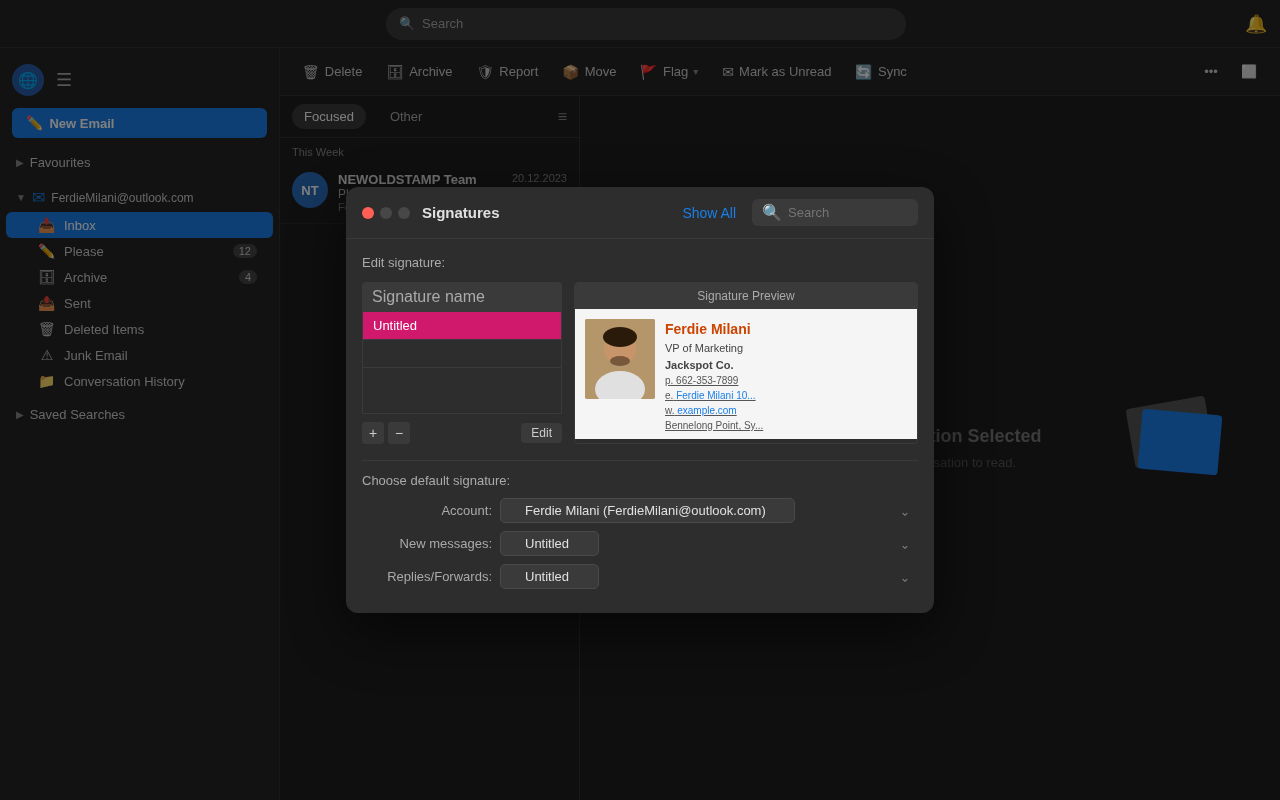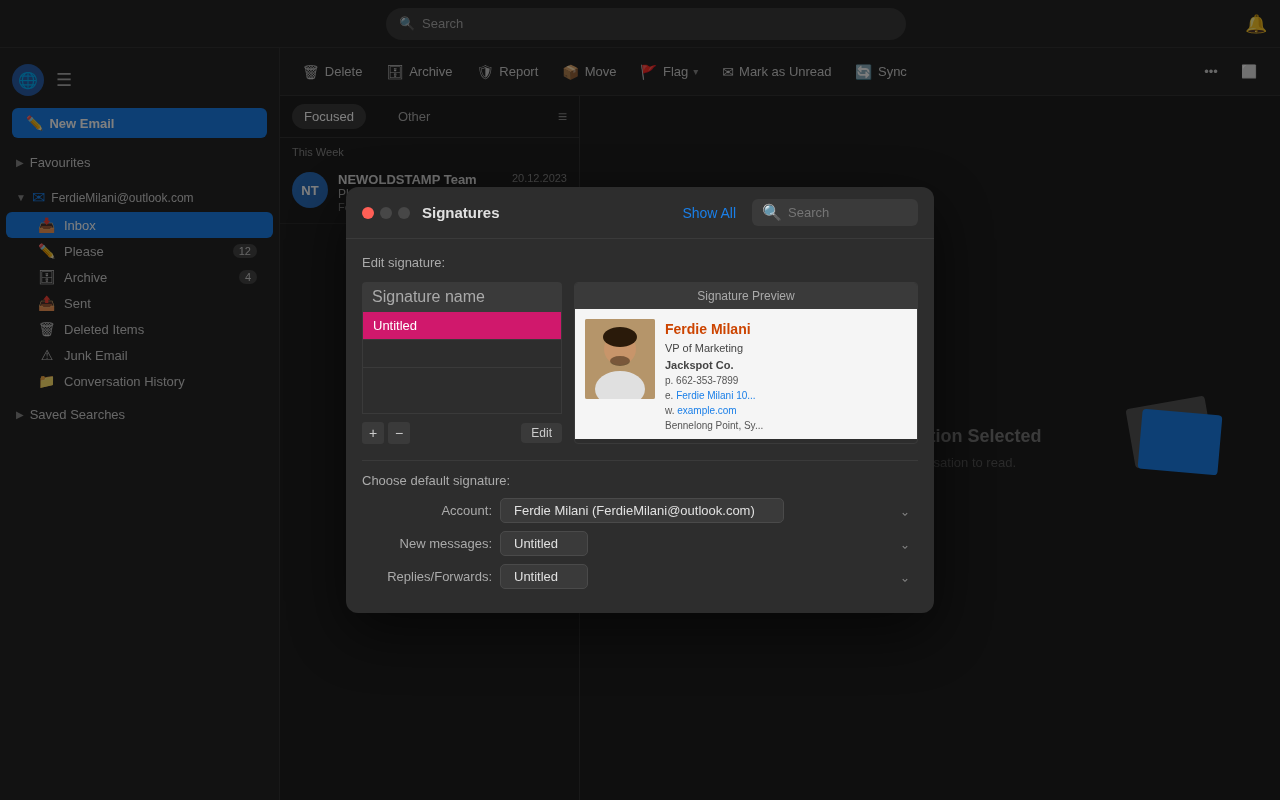--- a/index.html
+++ b/index.html
@@ -190,21 +190,21 @@
       width: 300px;
       border-right: 1px solid #333;
       display: flex;
       flex-direction: column;
       flex-shrink: 0;
     }
     .email-list-tabs {
       display: flex;
       align-items: center;
       padding: 8px 12px;
-      gap: 20px;
+      gap: 12px;
       border-bottom: 1px solid #333;
     }
     .tab-btn {
       padding: 5px 12px;
       border-radius: 16px;
       font-size: 13px;
       cursor: pointer;
       border: none;
       background: none;
       color: #aaa;
@@ -451,21 +451,21 @@
       display: flex; align-items: center; justify-content: center;
     }
     .sig-text {
       font-size: 11px;
       color: #222;
       line-height: 1.5;
     }
     .sig-text .name { font-size: 14px; font-weight: 700; color: #cc4400; }
     .sig-text .title-line { font-size: 11px; color: #444; }
     .sig-text .company { font-size: 11px; font-weight: 700; color: #444; }
-    .sig-text .contact { font-size: 10px; color: #555; }
+    .sig-text .contact { font-size: 10px; color: #555; text-decoration: underline; }
     .sig-text a { color: #1a7fe8; text-decoration: none; font-size: 10px; }
 
     
     .default-sig-section {
       margin-top: 16px;
       border-top: 1px solid #3a3a3a;
       padding-top: 12px;
     }
     .default-sig-title {
       font-size: 13px;
@@ -483,21 +483,21 @@
     .default-sig-row label {
       text-align: right;
       min-width: 130px;
       color: #aaa;
     }
     .default-sig-select {
       flex: 1;
       background: #3a3a3a;
       border: 1px solid #4a4a4a;
       border-radius: 5px;
-      padding: 4px 28px 4px 13px;
+      padding: 4px 28px 4px 24px;
       color: #e0e0e0;
       font-size: 13px;
       appearance: none;
       -webkit-appearance: none;
       cursor: pointer;
       position: relative;
     }
     .select-wrapper {
       position: relative;
       flex: 1;

